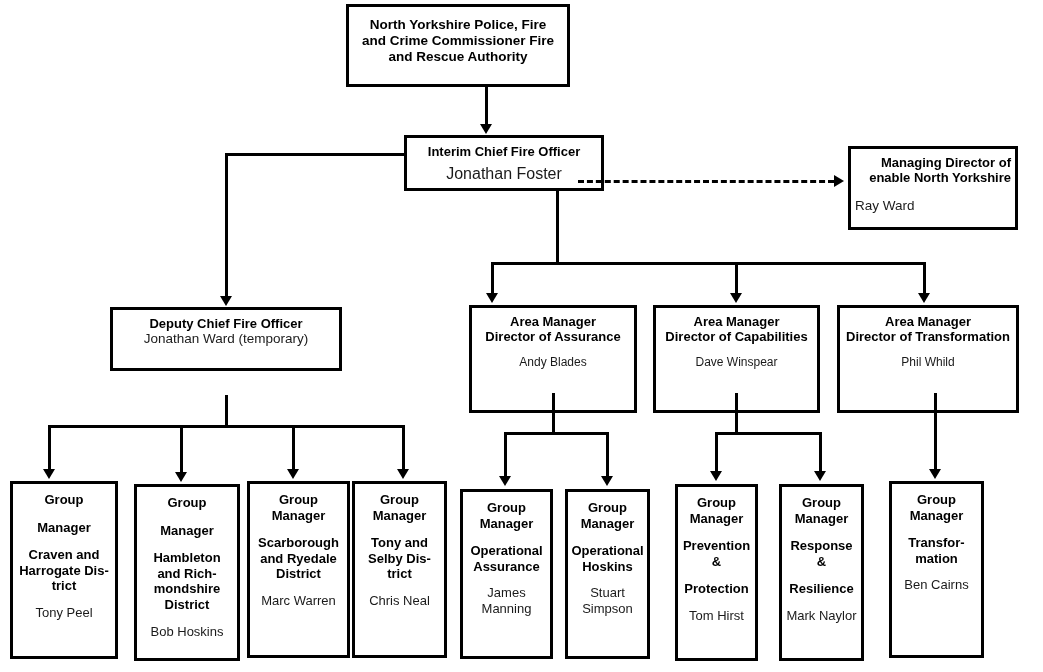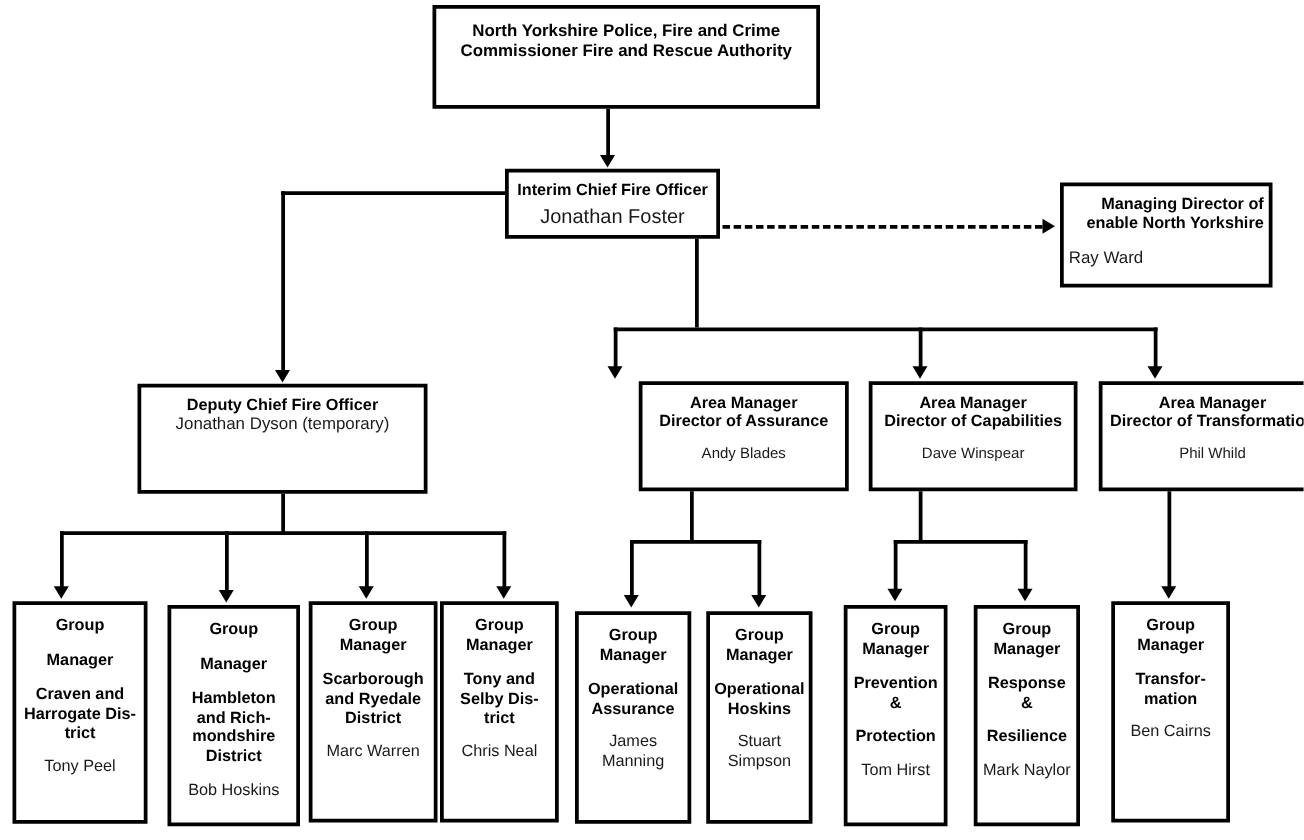--- a/index.html
+++ b/index.html
@@ -30,34 +30,34 @@
   }
   .node .person {
     font-weight: normal;
     color: #1a1a1a;
     line-height: 1.18;
   }
   .node.left-title .title { text-align: right; }
   .node.left-title .person { text-align: left; }
 
   
-  #node-authority { left: 346px; top: 4px; width: 310px; height: 83px; font-size: 13.5px; }
+  #node-authority { left: 346px; top: 4px; width: 224px; height: 83px; font-size: 13.5px; }
   #node-authority .title { padding: 4px 6px 0 6px; }
 
-  #node-icfo { left: 404px; top: 135px; width: 172px; height: 56px; font-size: 13px; }
+  #node-icfo { left: 404px; top: 135px; width: 200px; height: 56px; font-size: 13px; }
   #node-icfo .person { margin-top: 6px; font-size: 16px; }
 
   #node-md { left: 848px; top: 146px; width: 170px; height: 84px; font-size: 13px; }
   #node-md .title { padding-left: 4px; }
   #node-md .person { margin-top: 12px; font-size: 13.5px; }
 
-  #node-dcfo { left: 110px; top: 307px; width: 232px; height: 88px; font-size: 13px; }
+  #node-dcfo { left: 110px; top: 307px; width: 232px; height: 64px; font-size: 13px; }
   #node-dcfo .person { font-size: 13.5px; }
 
-  .area-node { font-size: 13px; height: 88px; top: 305px; margin-left: 42px; }
+  .area-node { font-size: 13px; height: 108px; top: 305px; }
   #node-assurance   { left: 469px; width: 168px; }
   #node-capability  { left: 653px; width: 167px; }
   #node-transform   { left: 837px; width: 182px; }
   .area-node .person { margin-top: 10px; font-size: 12px; }
 
   
   .gm {
     font-size: 13px;
     padding: 8px 3px 4px 3px;
   }
@@ -118,21 +118,21 @@
     <div class="person">Jonathan Foster</div>
   </div>
 
   <div class="node left-title" id="node-md">
     <div class="title">Managing Director of enable North Yorkshire</div>
     <div class="person">Ray Ward</div>
   </div>
 
   <div class="node" id="node-dcfo">
     <div class="title">Deputy Chief Fire Officer</div>
-    <div class="person">Jonathan Dyson (temporary)</div>
+    <div class="person">Jonathan Ward (temporary)</div>
   </div>
 
   <div class="node area-node" id="node-assurance">
     <div class="title">Area Manager</div>
     <div class="title">Director of Assurance</div>
     <div class="person">Andy Blades</div>
   </div>
 
   <div class="node area-node" id="node-capability">
     <div class="title">Area Manager</div>

